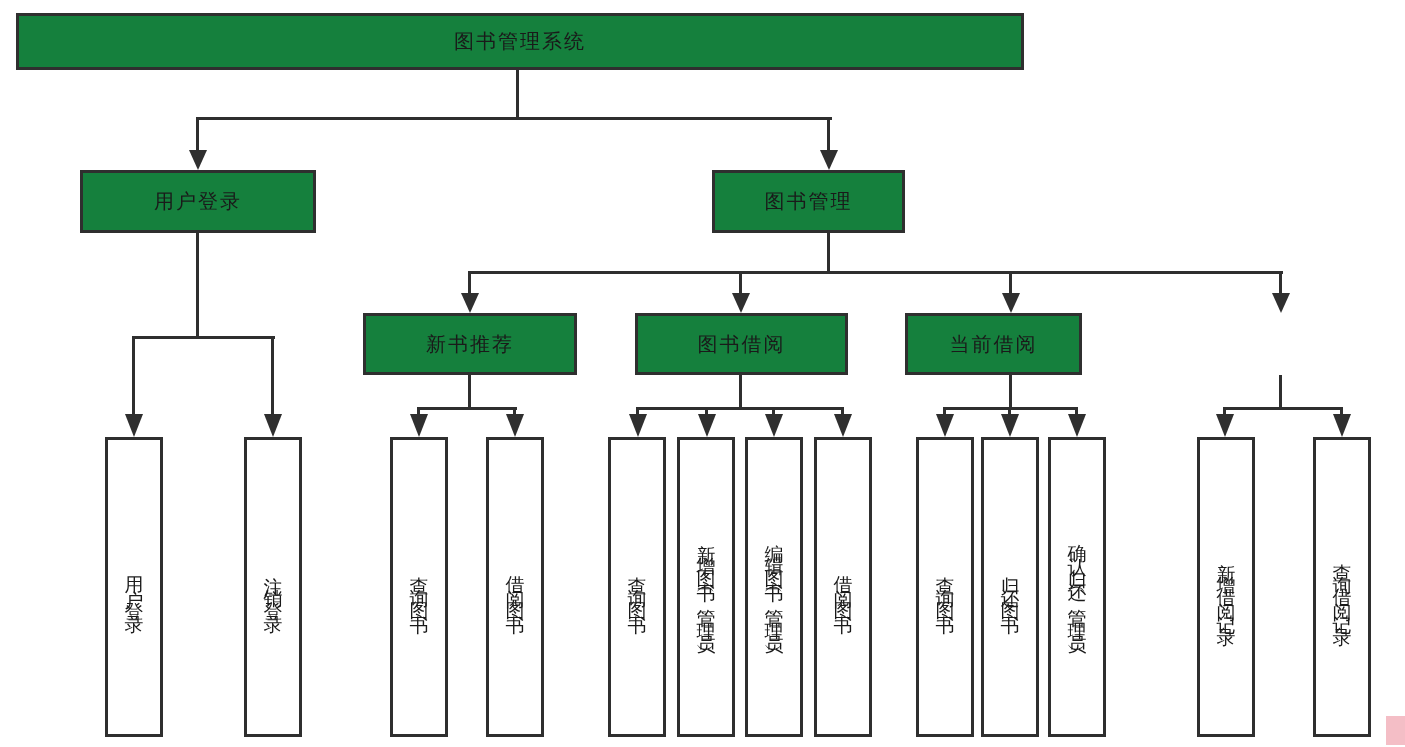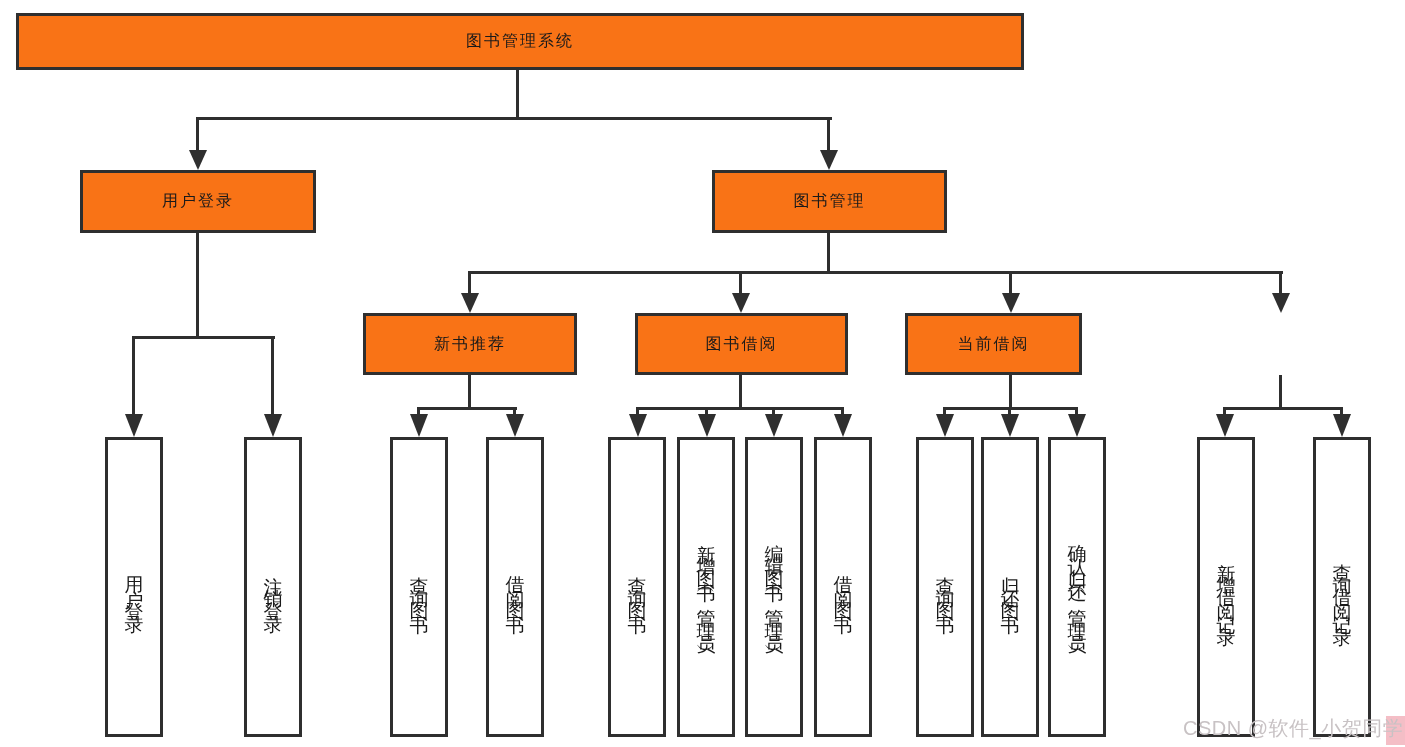--- a/index.html
+++ b/index.html
@@ -6,22 +6,22 @@
     --line:#2f2f2f; --text:#1a1a1a; --background:#ffffff;
     --watermark-text:#c8c2c4; --watermark-accent:#f4bec6;
   }
   html,body{margin:0;padding:0;background:var(--background);}
   .canvas{
     position:relative;width:1405px;height:747px;background:var(--background);
     font-family:"Liberation Sans","DejaVu Sans",sans-serif;color:var(--text);overflow:hidden;
   }
   .box{
     position:absolute;box-sizing:border-box;border:3px solid var(--line);
-    background:#f97316;display:flex;align-items:center;justify-content:center;
-    font-size:16px;letter-spacing:2px;white-space:nowrap;
+    background:#15803d;display:flex;align-items:center;justify-content:center;
+    font-size:20px;letter-spacing:2px;white-space:nowrap;
   }
   .vbox{
     position:absolute;box-sizing:border-box;border:3px solid var(--line);
     background:#fff;display:flex;align-items:center;justify-content:center;
     width:58px;height:300px;top:437px;font-size:19px;
   }
   .vbox span{
     writing-mode:vertical-rl;text-orientation:mixed;letter-spacing:13px;line-height:1.15;
   }
   .seg{position:absolute;background:var(--line);}
@@ -54,21 +54,21 @@
   <div class="seg v" style="left:516px;top:70px;height:48px"></div>
   <div class="seg h" style="left:197px;top:117px;width:635px"></div>
   <div class="seg v" style="left:196px;top:117px;height:37px"></div>
   <div class="tri" style="left:189px;top:150px"></div>
   <div class="seg v" style="left:827px;top:117px;height:37px"></div>
   <div class="tri" style="left:820px;top:150px"></div>
 
   <div class="box" style="left:80px;top:170px;width:236px;height:63px">
     <span>用户登录</span>
   </div>
-  <div class="box" style="left:712px;top:170px;width:235px;height:63px">
+  <div class="box" style="left:712px;top:170px;width:193px;height:63px">
     <span>图书管理</span>
   </div>
 
   <div class="seg v" style="left:196px;top:233px;height:104px"></div>
   <div class="seg h" style="left:133px;top:336px;width:142px"></div>
   <div class="seg v" style="left:132px;top:336px;height:79px"></div>
   <div class="tri long" style="left:125px;top:414px"></div>
   <div class="seg v" style="left:271px;top:336px;height:79px"></div>
   <div class="tri long" style="left:264px;top:414px"></div>
 
@@ -165,17 +165,14 @@
   </div>
 
   <div class="vbox" style="left:1197px">
     <span>新增借阅记录</span>
   </div>
   <div class="vbox" style="left:1313px">
     <span>查询借阅记录</span>
   </div>
 
   <div class="wm-accent"></div>
-  <div class="watermark">
-    <span>CSDN @软件_小贺同学</span>
-  </div>
 
 </div>
 
 </body></html>

